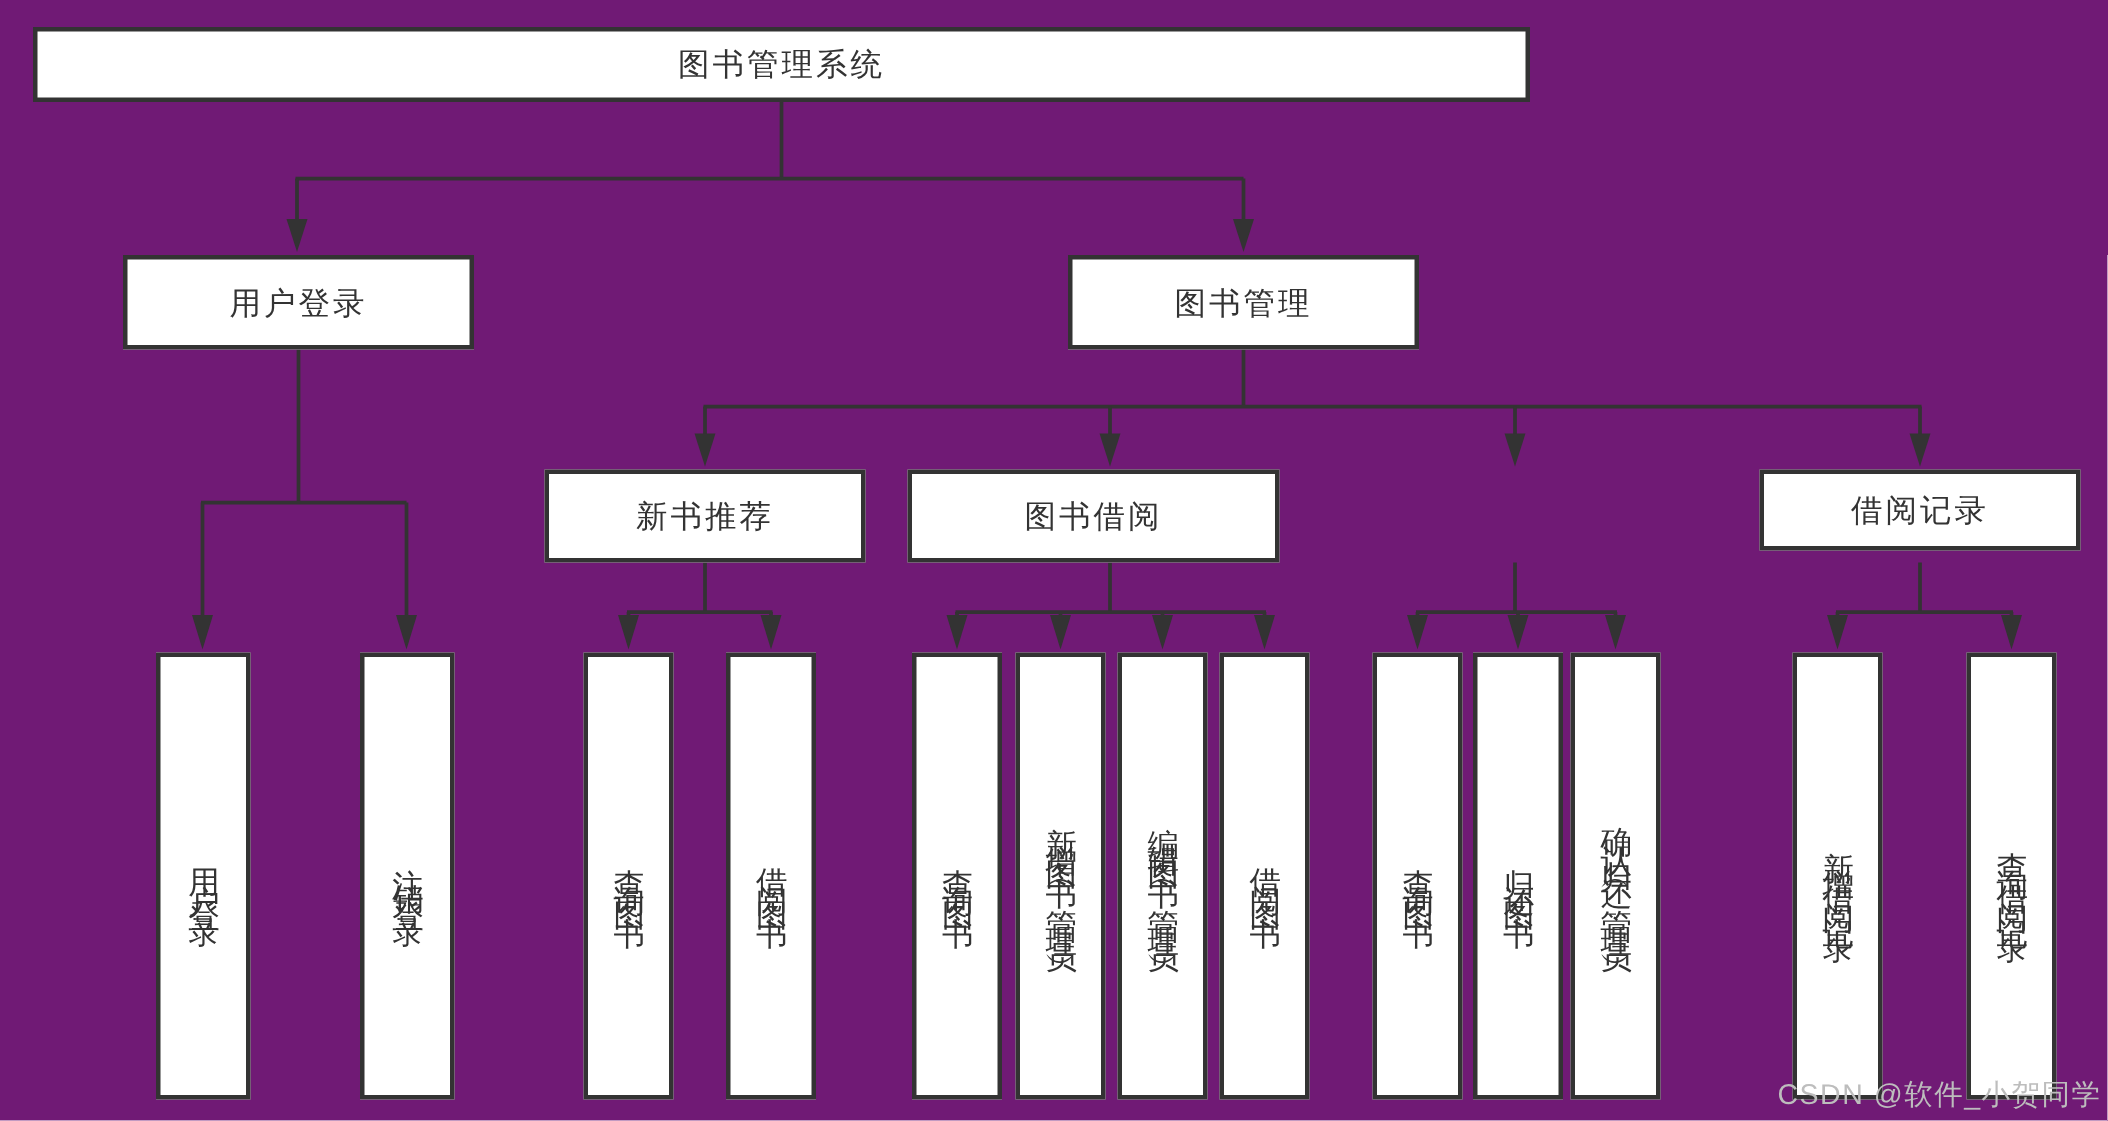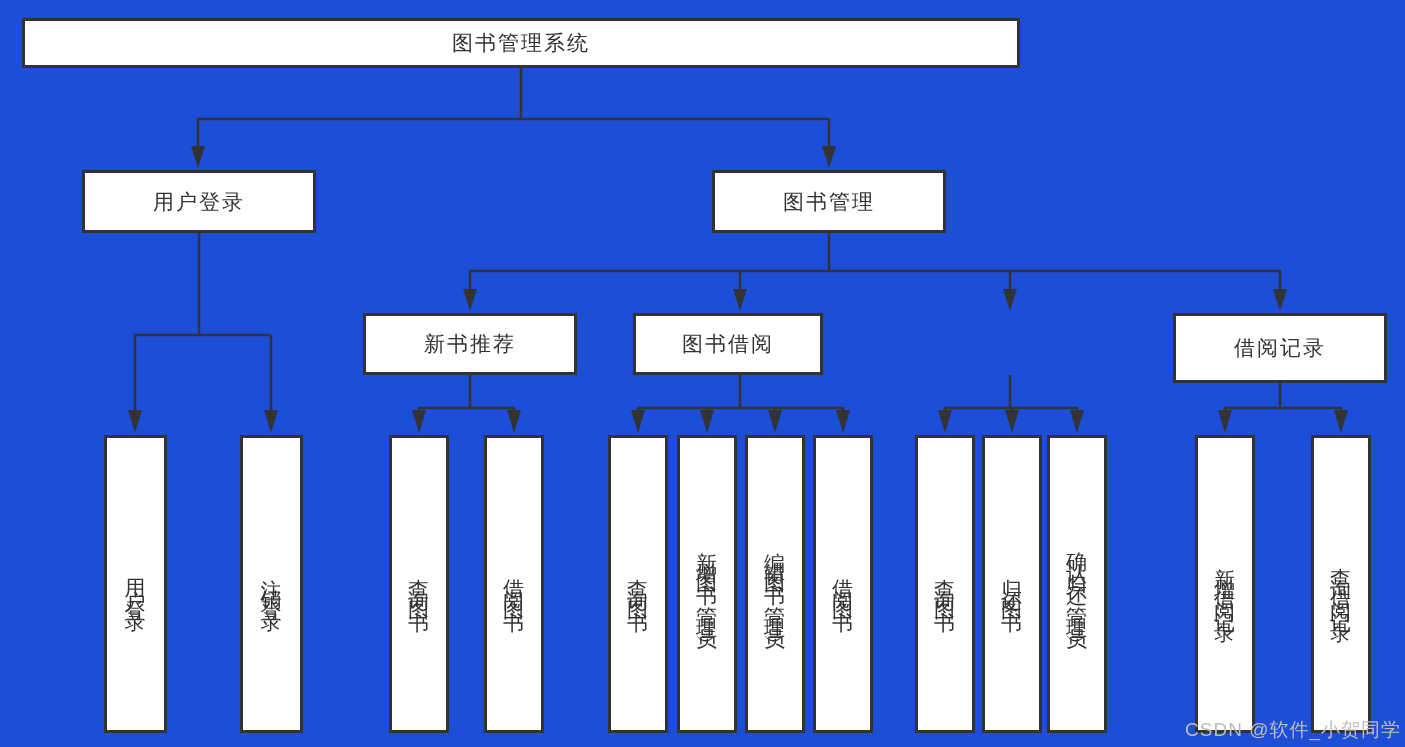--- a/index.html
+++ b/index.html
@@ -1,17 +1,17 @@
 <!DOCTYPE html>
 <html><head>
 <meta charset="utf-8">
 <style>
   html, body { margin:0; padding:0; background:#ffffff; }
   .canvas {
-    position:relative; width:1405px; height:747px; background:#1d4ed8;
+    position:relative; width:1405px; height:747px; background:#701a75;
     font-family:"Liberation Sans", sans-serif; overflow:hidden;
   }
   .wires { position:absolute; left:0; top:0; z-index:0; }
   .node {
     position:absolute; box-sizing:border-box; background:#ffffff;
     border:3px solid #333333; color:#333333;
     display:flex; align-items:center; justify-content:center;
     font-size:21px; z-index:1;
   }
   .h { letter-spacing:2px; }
@@ -101,22 +101,22 @@
       <polygon points="1341,433 1334,410 1348,410"></polygon>
     </g>
   </svg>
 
   <div class="node h" style="left:22px; top:18px; width:998px; height:50px;">图书管理系统</div>
 
   <div class="node h" style="left:82px; top:170px; width:234px; height:63px;">用户登录</div>
   <div class="node h" style="left:363px; top:313px; width:214px; height:62px;">新书推荐</div>
 
   <div class="node h" style="left:712px; top:170px; width:234px; height:63px;">图书管理</div>
-  <div class="node h" style="left:633px; top:313px; width:190px; height:62px;">图书借阅</div>
-  <div class="node h" style="left:1173px; top:313px; width:214px; height:70px;">借阅记录</div>
+  <div class="node h" style="left:605px; top:313px; width:248px; height:62px;">图书借阅</div>
+  <div class="node h" style="left:1173px; top:313px; width:214px; height:54px;">借阅记录</div>
 
   <div class="node v" style="left:104px; top:435px; width:63px; height:298px;">用户登录</div>
   <div class="node v" style="left:240px; top:435px; width:63px; height:298px;">注销登录</div>
 
   <div class="node v" style="left:389px; top:435px; width:60px; height:298px;">查询图书</div>
   <div class="node v" style="left:484px; top:435px; width:60px; height:298px;">借阅图书</div>
 
   <div class="node v" style="left:608px; top:435px; width:60px; height:298px;">查询图书</div>
   <div class="node v" style="left:677px; top:435px; width:60px; height:298px;">新增图书（管理员）</div>
   <div class="node v" style="left:745px; top:435px; width:60px; height:298px;">编辑图书（管理员）</div>

